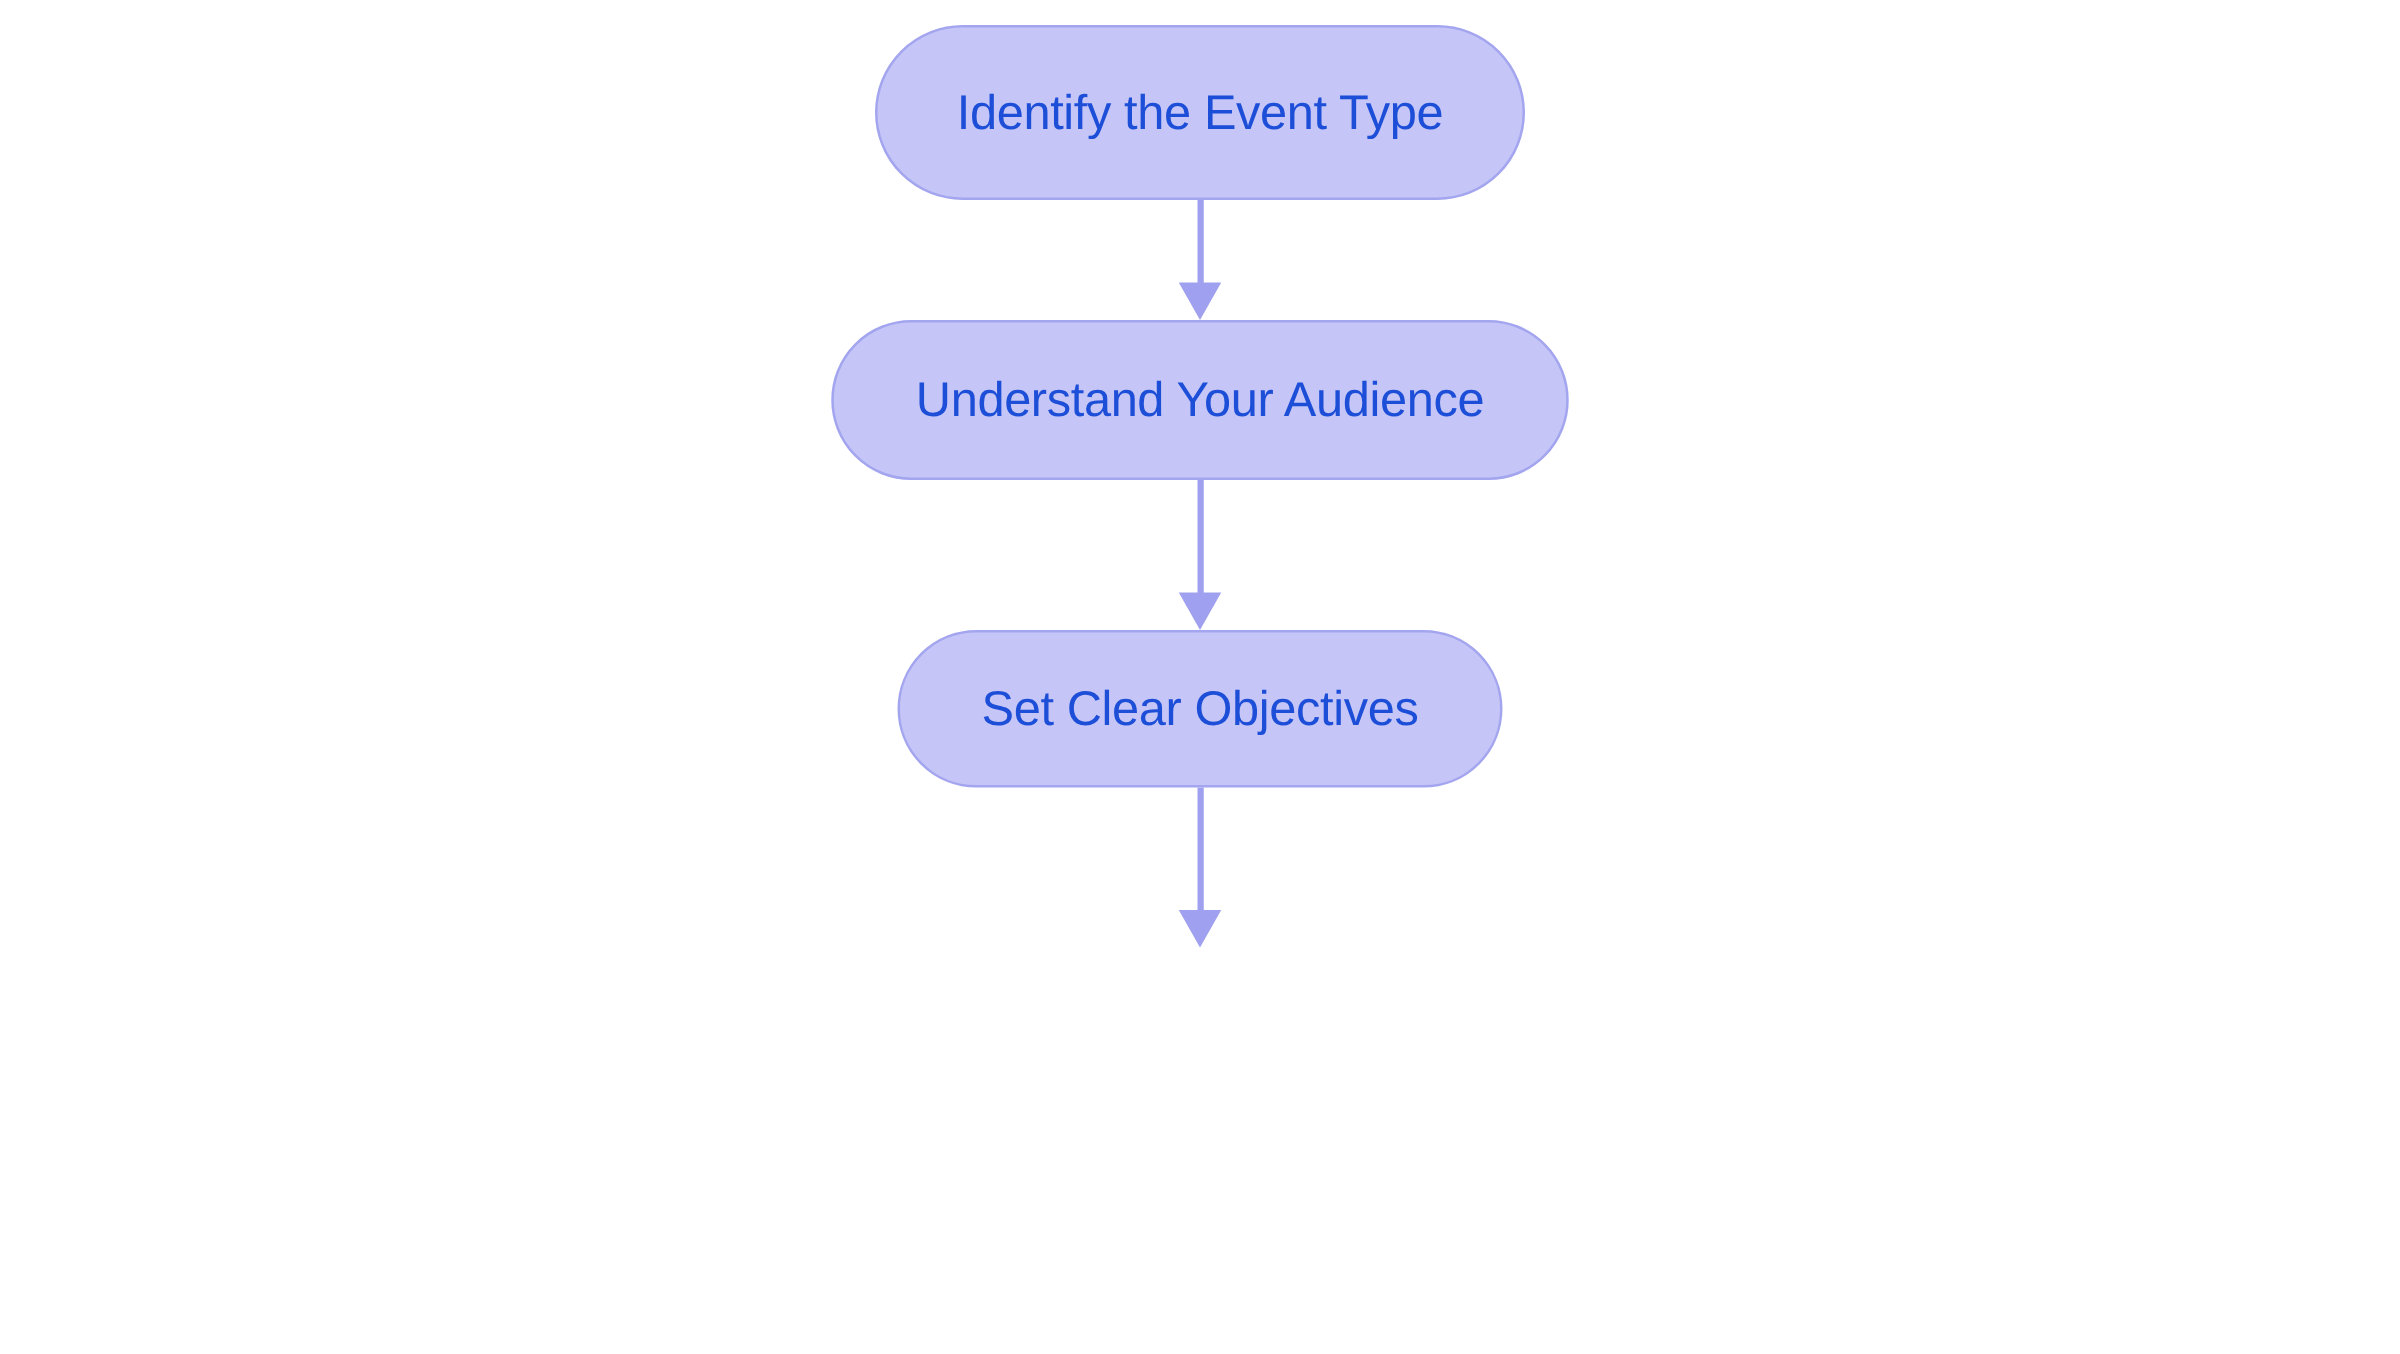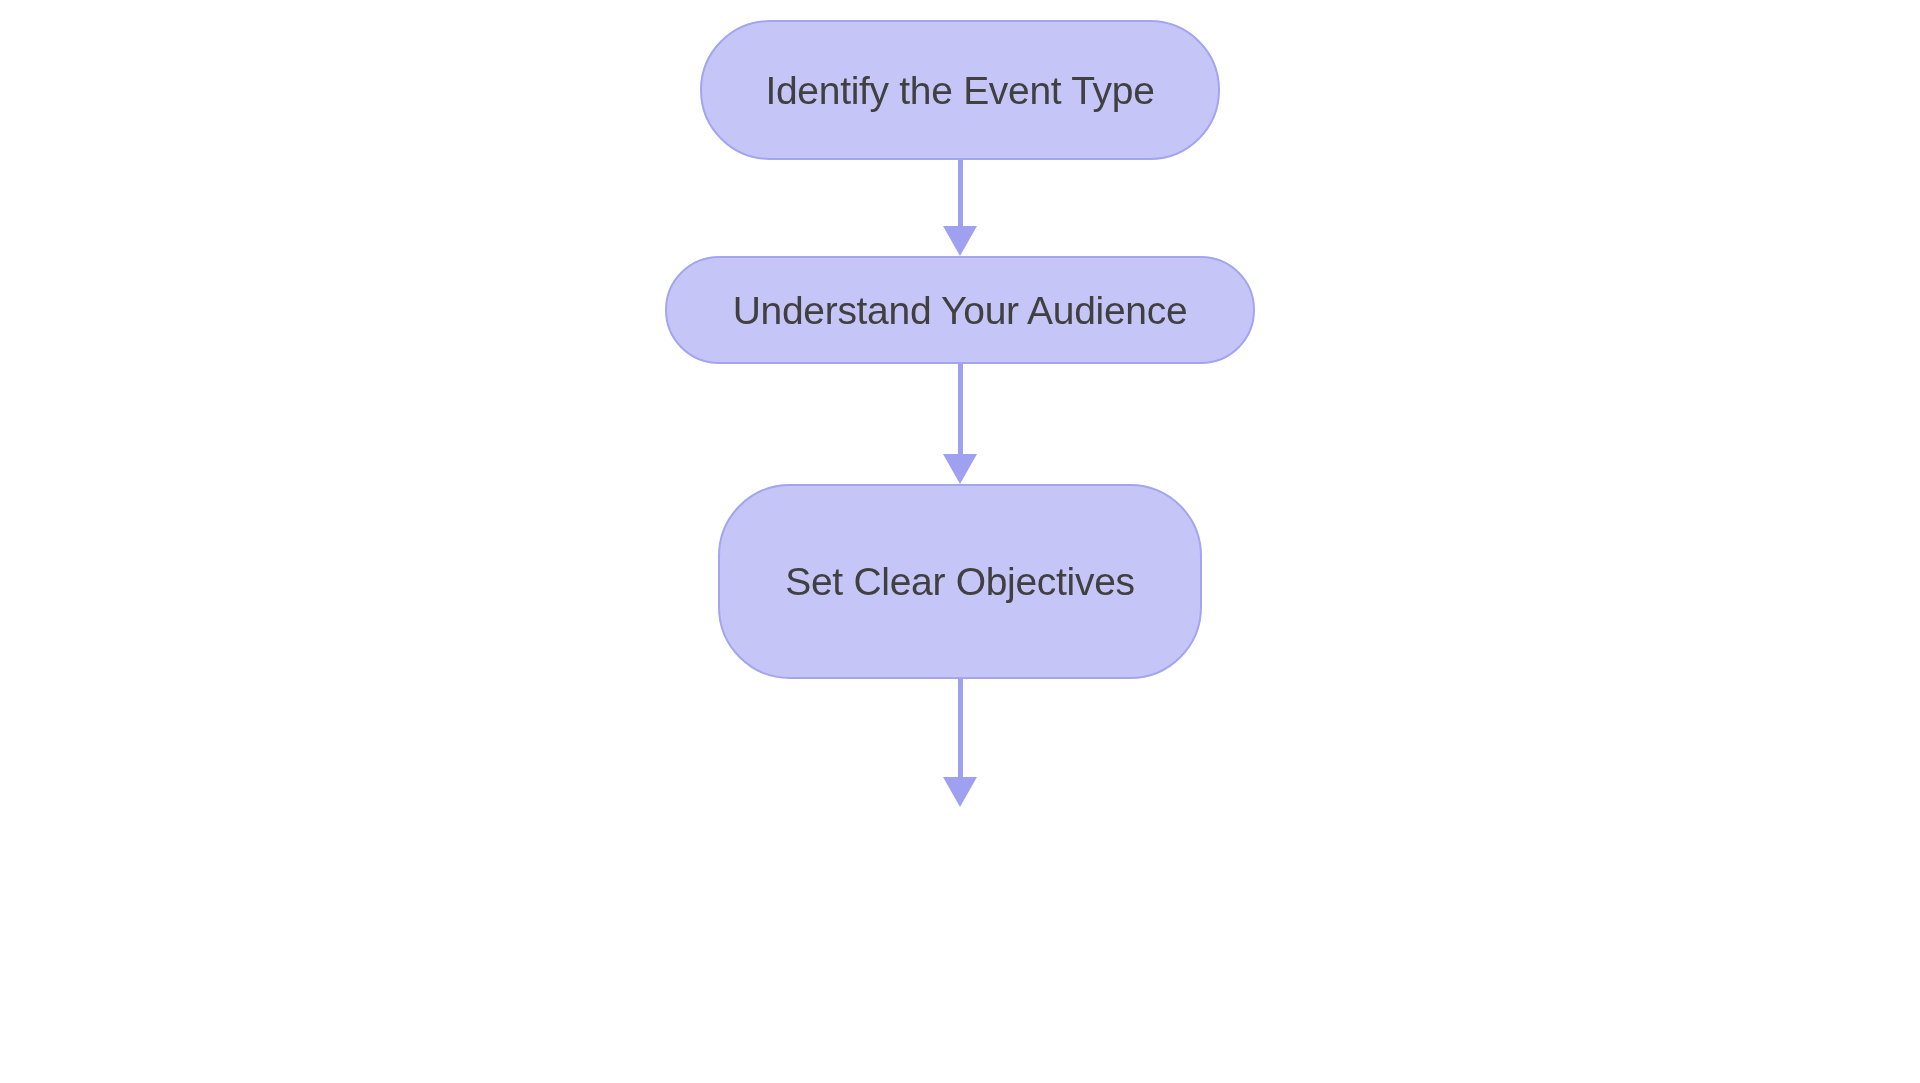--- a/index.html
+++ b/index.html
@@ -33,37 +33,37 @@
   }
 
   .node {
     box-sizing: border-box;
     display: flex;
     align-items: center;
     justify-content: center;
     background: #c5c6f7;
     border: 2px solid #a3a5ef;
     border-radius: 72px;
-    color: #404040;
+    color: #1d4ed8;
     font-size: 39px;
     font-weight: 400;
     letter-spacing: -0.3px;
     line-height: 1;
     white-space: nowrap;
   }
 
   .node-label {
     display: block;
     padding: 0 6px;
   }
 
   
   .node-1 { width: 520px; height: 140px; margin-top: 20px; }
-  .node-2 { width: 590px; height: 108px; }
-  .node-3 { width: 484px; height: 195px; }
+  .node-2 { width: 590px; height: 128px; }
+  .node-3 { width: 484px; height: 126px; }
   .node-4 { width: 420px; height: 158px; }
 
   
   .connector {
     position: relative;
     width: 34px;
     display: flex;
     flex-direction: column;
     align-items: center;
     justify-content: flex-start;

